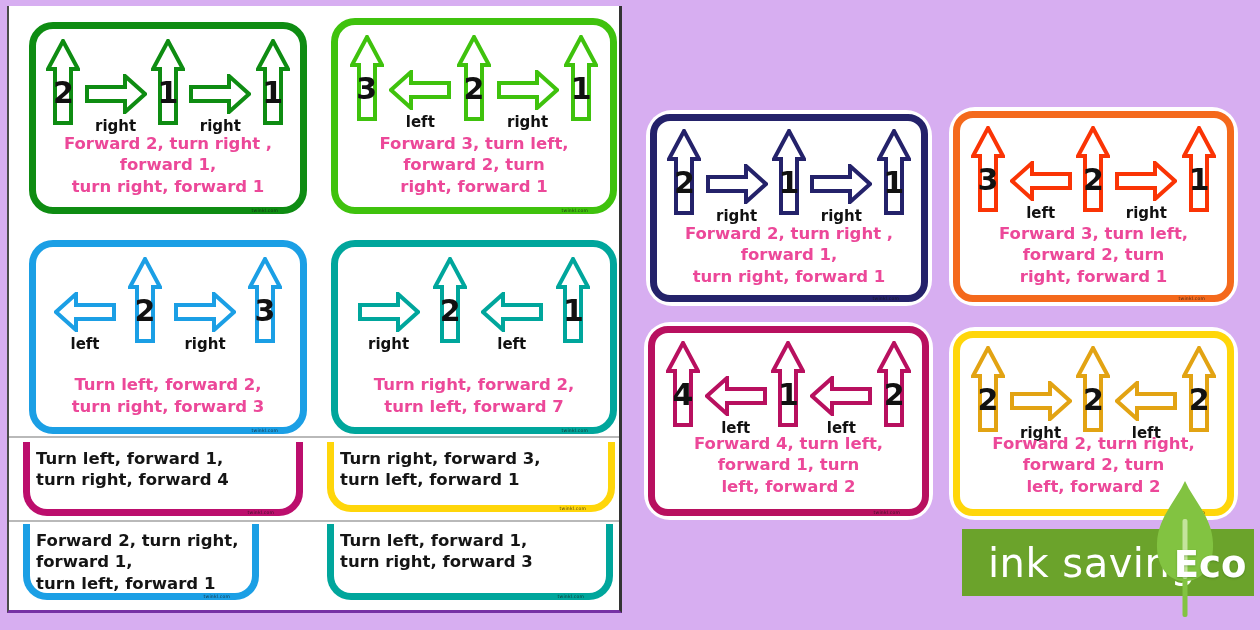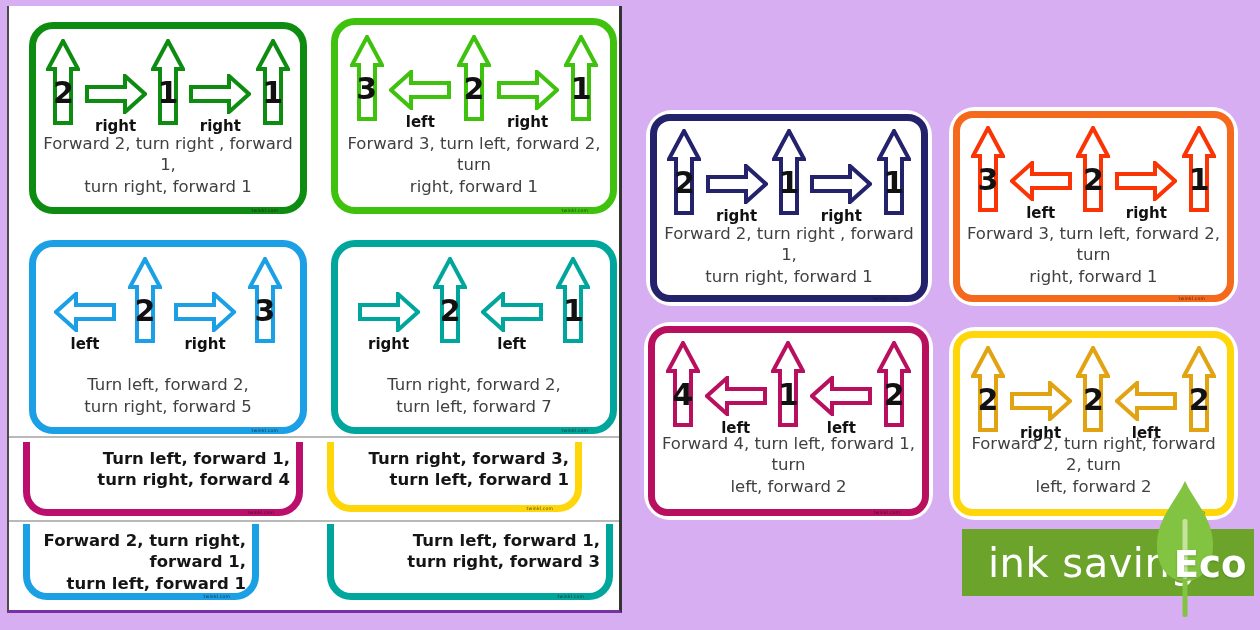--- a/index.html
+++ b/index.html
@@ -23,22 +23,22 @@
   .arrows{display:flex;justify-content:space-evenly;align-items:flex-start;
           padding:0 6px;margin-top:10px;}
   .rinner .arrows{margin-top:8px;}
   .agroup{position:relative;display:flex;flex-direction:column;align-items:center;}
   .hg{margin-top:35px;}
   .num{position:absolute;top:36px;left:0;width:100%;text-align:center;
        font-size:30px;font-weight:700;color:#111;}
   .albl{margin-top:3px;font-size:15px;font-weight:600;color:#111;}
 
   .caption{position:absolute;bottom:10px;left:6px;right:6px;text-align:center;
-           font-weight:400;font-size:16.5px;line-height:1.3;white-space:pre-line;color:#404040;}
-  .pcaption{position:absolute;top:6px;left:6px;right:6px;text-align:right;
+           font-weight:700;font-size:16.5px;line-height:1.3;white-space:pre-line;color:#ec4899;}
+  .pcaption{position:absolute;top:6px;left:6px;right:6px;text-align:left;
             font-weight:700;font-size:16.5px;line-height:1.3;white-space:pre-line;color:#151515;}
   .wm{position:absolute;bottom:-6px;right:22px;font-size:4.5px;color:rgba(20,20,20,.8);
       letter-spacing:.2px;}
 
   
   .banner{position:absolute;left:962px;top:529px;width:292px;height:67px;z-index:2;
           display:flex;align-items:center;padding-left:26px;box-sizing:border-box;
           color:#fff;font-size:40px;letter-spacing:.5px;}
   .leaf{position:absolute;left:1154px;top:481px;z-index:3;}
   .eco{position:absolute;left:1148px;top:543px;width:80px;z-index:4;text-align:center;
@@ -146,21 +146,21 @@
           <span class="albl">right</span>
         </div>
         <div class="agroup upg">
           <svg width="34" height="86" viewBox="0 0 34 86">
             <polygon points="17,2 32,30 25,30 25,84 9,84 9,30 2,30" fill="#fff" stroke="#1b9fe5" stroke-width="4" stroke-linejoin="miter"></polygon>
           </svg>
           <span class="num">3</span>
         </div>
       </div>
     <div class="caption">Turn left, forward 2,
-turn right, forward 5</div>
+turn right, forward 3</div>
     <span class="wm">twinkl.com</span>
   </div>
 
   <div class="card" style="left: 322px; top: 234px; width: 286px; height: 194px; border-color: rgb(0, 166, 156);">
     <div class="arrows">
         <div class="agroup hg">
           <svg width="62" height="40" viewBox="0 0 62 40">
             <polygon points="2,13 40,13 40,2 60,20 40,38 40,27 2,27" fill="#fff" stroke="#00a69c" stroke-width="4" stroke-linejoin="miter"></polygon>
           </svg>
           <span class="albl">right</span>
@@ -190,21 +190,21 @@
   </div>
 
   <div class="sep" style="top:430px;"></div>
 
   <div class="card partial" style="left: 14px; top: 436px; width: 280px; height: 74px; border-color: rgb(188, 14, 109);">
     <div class="pcaption">Turn left, forward 1,
 turn right, forward 4</div>
     <span class="wm">twinkl.com</span>
   </div>
 
-  <div class="card partial" style="left: 318px; top: 436px; width: 255px; height: 70px; border-color: rgb(255, 214, 10);">
+  <div class="card partial" style="left: 318px; top: 436px; width: 288px; height: 70px; border-color: rgb(255, 214, 10);">
     <div class="pcaption">Turn right, forward 3,
 turn left, forward 1</div>
     <span class="wm">twinkl.com</span>
   </div>
 
   <div class="sep" style="top:514px;"></div>
 
   <div class="card partial" style="left: 14px; top: 518px; width: 236px; height: 76px; border-color: rgb(27, 159, 229);">
     <div class="pcaption">Forward 2, turn right, forward 1,
 turn left, forward 1</div>

